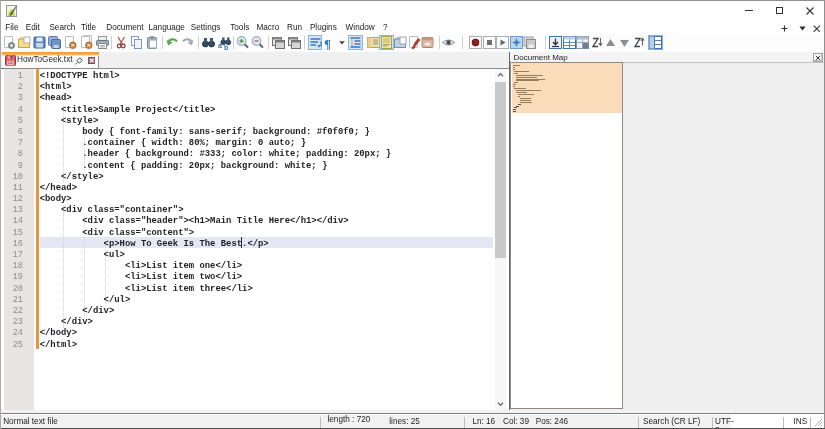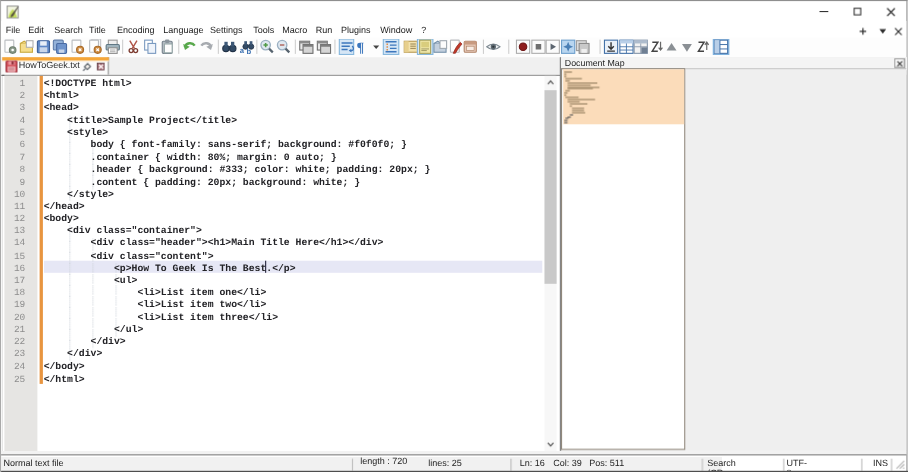--- a/index.html
+++ b/index.html
@@ -18,21 +18,21 @@
 <div class="abs" style="left:774.5px;top:5.5px;width:7px;height:7px;border:1.1px solid #333"></div>
 <svg class="abs" style="left:805px;top:5.5px" width="8" height="8" viewBox="0 0 8 8">
       <path d="M0.5 0.5 L7.5 7.5 M7.5 0.5 L0.5 7.5" stroke="#333" stroke-width="1.1"></path>
     </svg>
 
 <div class="abs" style="left:0;top:18px;width:823px;height:15px;background:#fff;font-size:8.2px;color:#1b1b1b">
 <span style="position:absolute;left:4.3px;top:4.2px">File</span>
 <span style="position:absolute;left:24.7px;top:4.2px">Edit</span>
 <span style="position:absolute;left:48.4px;top:4.2px">Search</span>
 <span style="position:absolute;left:79.9px;top:4.2px">Title</span>
-<span style="position:absolute;left:105.3px;top:4.2px">Encoding</span>
+<span style="position:absolute;left:105.3px;top:4.2px">Document</span>
 <span style="position:absolute;left:147.5px;top:4.2px">Language</span>
 <span style="position:absolute;left:189.8px;top:4.2px">Settings</span>
 <span style="position:absolute;left:229.2px;top:4.2px">Tools</span>
 <span style="position:absolute;left:255.5px;top:4.2px">Macro</span>
 <span style="position:absolute;left:286.0px;top:4.2px">Run</span>
 <span style="position:absolute;left:308.9px;top:4.2px">Plugins</span>
 <span style="position:absolute;left:344.6px;top:4.2px">Window</span>
 <span style="position:absolute;left:381.9px;top:4.2px">?</span>
 </div>
 
@@ -387,27 +387,27 @@
 <div style="position:absolute;left:519.34px;top:98.74px;width:10.78px;height:0.9px;background:#947e5e"></div>
 <div style="position:absolute;left:519.34px;top:100.67px;width:11.76px;height:0.9px;background:#947e5e"></div>
 <div style="position:absolute;left:517.38px;top:102.60px;width:2.45px;height:0.9px;background:#555555"></div>
 <div style="position:absolute;left:515.42px;top:104.53px;width:2.94px;height:0.9px;background:#555555"></div>
 <div style="position:absolute;left:513.46px;top:106.46px;width:2.94px;height:0.9px;background:#555555"></div>
 <div style="position:absolute;left:511.50px;top:108.39px;width:3.43px;height:0.9px;background:#555555"></div>
 <div style="position:absolute;left:511.50px;top:110.32px;width:3.43px;height:0.9px;background:#555555"></div>
 
 <div class="abs" style="left:0;top:408.8px;width:823px;height:3.5px;background:#f2f2f2"></div>
 <div class="abs" style="left:0;top:412.3px;width:823px;height:1.2px;background:#7e7e7e"></div>
-<div class="abs" style="left:0;top:414.2px;width:655px;height:12.8px;background:#f1f1f1;font-size:8.2px;color:#1d1d1d">
+<div class="abs" style="left:0;top:414.2px;width:730px;height:12.8px;background:#f1f1f1;font-size:8.2px;color:#1d1d1d">
 <span style="position:absolute;left:2.2px;top:2.0px">Normal text file</span>
 <span style="position:absolute;left:326.5px;top:0">length : 720</span>
 <span style="position:absolute;left:388.3px;top:2.0px">lines: 25</span>
 <span style="position:absolute;left:471.4px;top:2.0px">Ln: 16</span>
 <span style="position:absolute;left:502.0px;top:2.0px">Col: 39</span>
-<span style="position:absolute;left:534.7px;top:2.0px">Pos: 511</span>
+<span style="position:absolute;left:534.7px;top:2.0px">Pos: 246</span>
 <span style="position:absolute;left:642.0px;top:2.0px">Search (CR LF)</span>
 <span style="position:absolute;left:714.1px;top:2.0px">UTF-8</span>
 <span style="position:absolute;left:792.6px;top:2.0px">INS</span>
 <div style="position:absolute;left:318.5px;top:2px;width:1px;height:11px;background:#bdbdbd"></div>
 <div style="position:absolute;left:462.9px;top:2px;width:1px;height:11px;background:#bdbdbd"></div>
 <div style="position:absolute;left:636.5px;top:2px;width:1px;height:11px;background:#bdbdbd"></div>
 <div style="position:absolute;left:711.2px;top:2px;width:1px;height:11px;background:#bdbdbd"></div>
 <div style="position:absolute;left:782.4px;top:2px;width:1px;height:11px;background:#bdbdbd"></div>
 <div style="position:absolute;left:809.4px;top:2px;width:1px;height:11px;background:#bdbdbd"></div>
 <svg style="position:absolute;left:813px;top:3px" width="9" height="9" viewBox="0 0 9 9">

